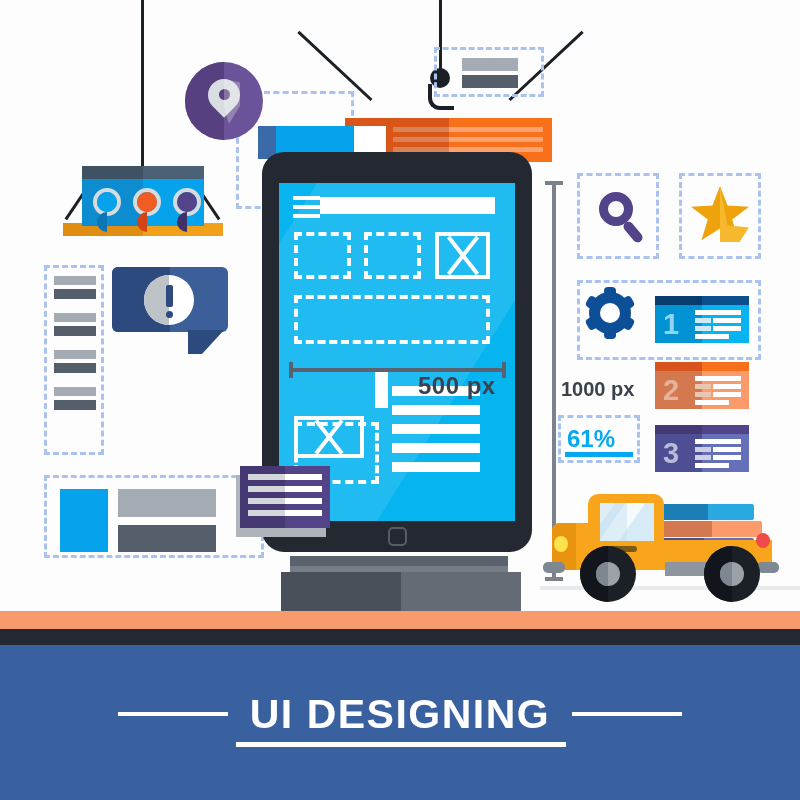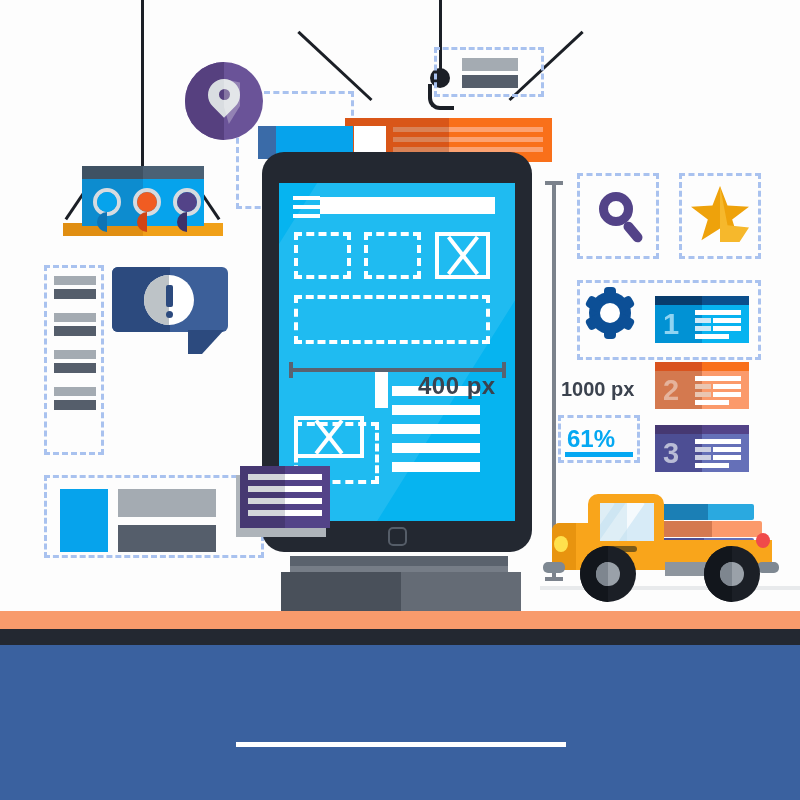--- a/index.html
+++ b/index.html
@@ -291,21 +291,21 @@
         <div style="height:9px;"></div>
       <div class="txtline"></div>
         <div style="height:9px;"></div>
       <div class="txtline"></div>
     </div>
   </div>
 
   <div class="abs" id="m-line"></div>
   <div class="abs m-cap" style="left:289px;top:362px;"></div>
   <div class="abs m-cap" style="left:502px;top:362px;"></div>
-  <div class="abs" id="m500">400 px</div>
+  <div class="abs" id="m500">500 px</div>
 
   <div class="abs" id="home-btn"></div>
   <div class="abs" id="tab-neck"></div>
   <div class="abs" id="tab-neck2"></div>
   <div class="abs" id="tab-base"></div>
   <div class="abs" id="tab-base-l"></div>
 
   <div class="abs" id="pcard-shadow"></div>
   <div class="abs" id="pcard"></div>
   <div class="abs" id="pcard-l"></div>
@@ -424,15 +424,20 @@
   </div>
   <div class="abs wheel" style="left:704px;top:546px;">
     <div class="dk"></div>
       <div class="hub"></div>
       <div class="hubdk"></div>
   </div>
 
   <div class="abs" id="banner-strip-orange"></div>
   <div class="abs" id="banner-strip-dark"></div>
   <div class="abs" id="banner-blue"></div>
+  <div class="abs" id="banner-title-wrap">
+    <div class="rule"></div>
+    <div id="banner-title">UI DESIGNING</div>
+    <div class="rule"></div>
+  </div>
   <div class="abs" id="banner-underline"></div>
 
 </div>
 
 </body></html>

